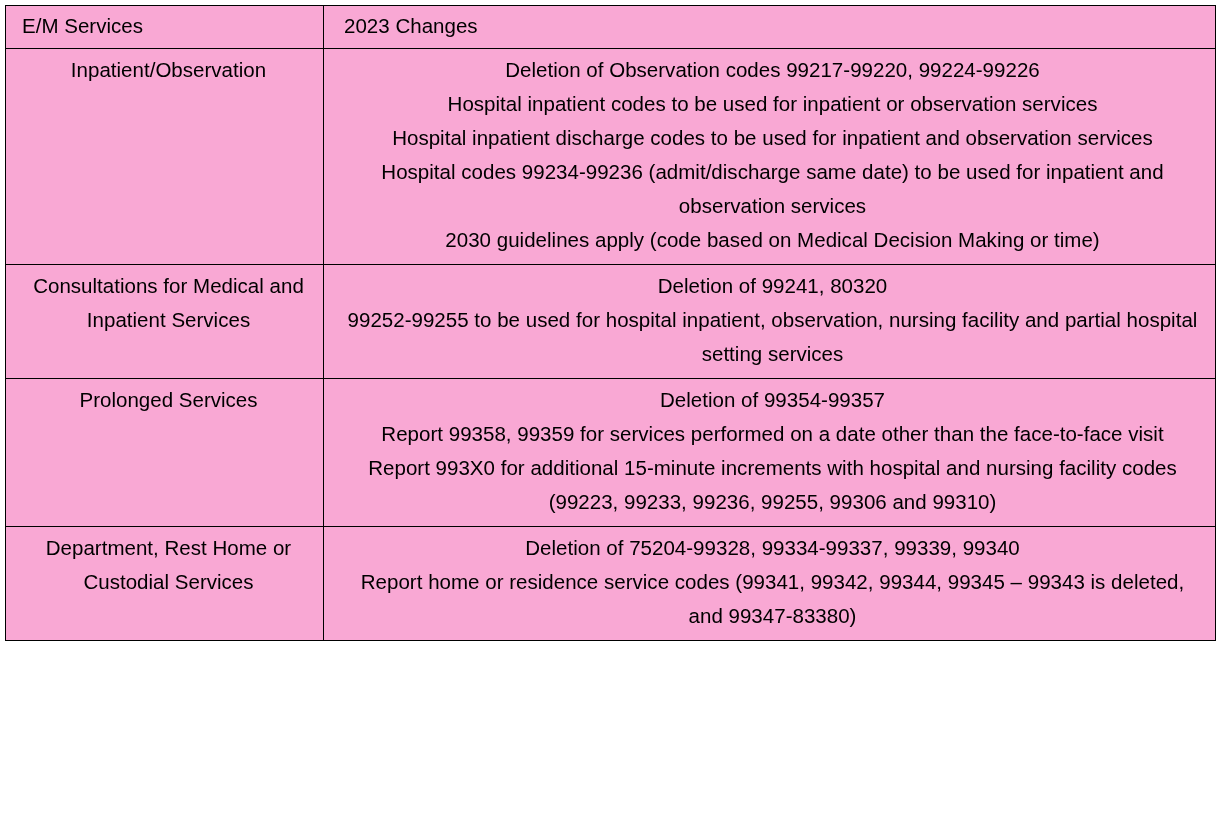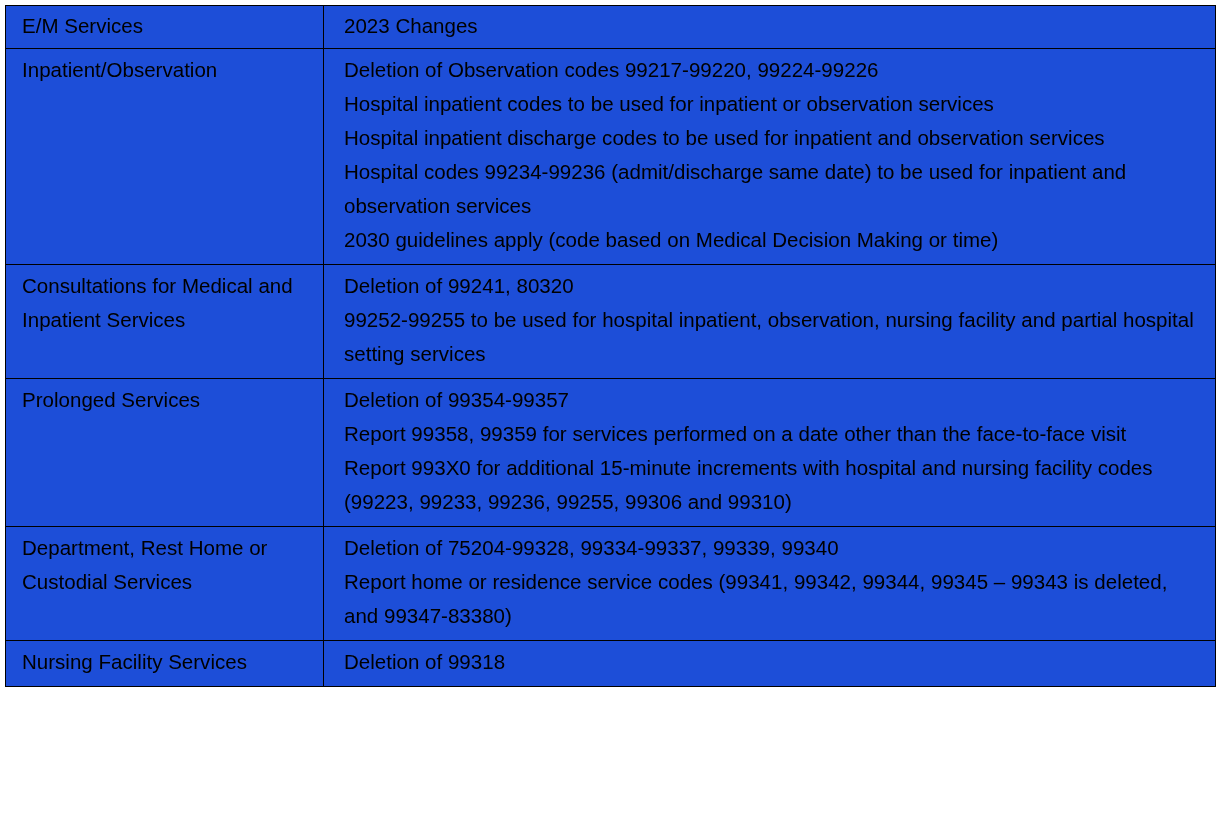--- a/index.html
+++ b/index.html
@@ -19,21 +19,21 @@
     position: absolute;
     left: 5px;
     top: 5px;
     width: 1210px;
   }
 
   table.em-table {
     border-collapse: collapse;
     table-layout: fixed;
     width: 1210px;
-    background: #1d4ed8;
+    background: #f9a8d4;
     padding-left: 7px;
   }
 
   table.em-table col.col-service { width: 318px; }
   table.em-table col.col-changes { width: 892px; }
 
   table.em-table td {
     border: 1.6px solid #000000;
     vertical-align: top;
     padding: 4px 8px 7px 16px;
@@ -47,20 +47,21 @@
     padding-right: 14px;
   }
 
   table.em-table tr.header-row td {
     padding-bottom: 5px;
     padding-top: 3px;
   }
 
   .cell-lines {
     display: block;
+    text-align: center;
   }
   .cell-line {
     display: block;
   }
 </style>
 </head>
 <body>
 
 <div class="table-wrap">
   <table class="em-table">
@@ -122,27 +123,15 @@
               <span class="cell-line">Department, Rest Home or Custodial Services</span>
             </span>
           </td>
           <td class="cell-changes">
             <span class="cell-lines">
               <span class="cell-line">Deletion of 75204-99328, 99334-99337, 99339, 99340</span>
               <span class="cell-line">Report home or residence service codes (99341, 99342, 99344, 99345 – 99343 is deleted, and 99347-83380)</span>
             </span>
           </td>
         </tr>
-        <tr>
-          <td class="cell-service">
-            <span class="cell-lines">
-              <span class="cell-line">Nursing Facility Services</span>
-            </span>
-          </td>
-          <td class="cell-changes">
-            <span class="cell-lines">
-              <span class="cell-line">Deletion of 99318</span>
-            </span>
-          </td>
-        </tr>
       </tbody>
   </table>
 </div>
 
 </body></html>

